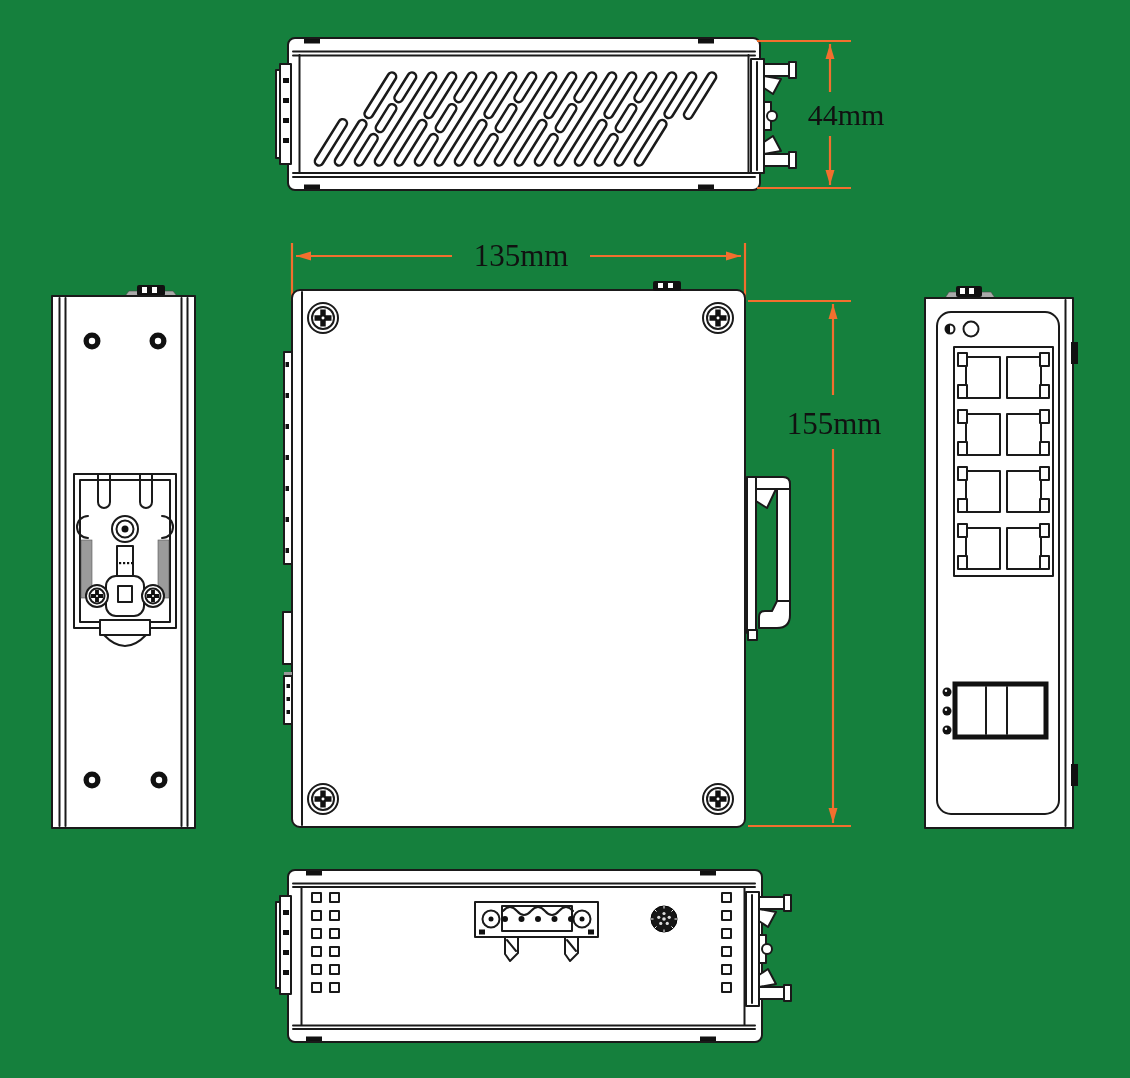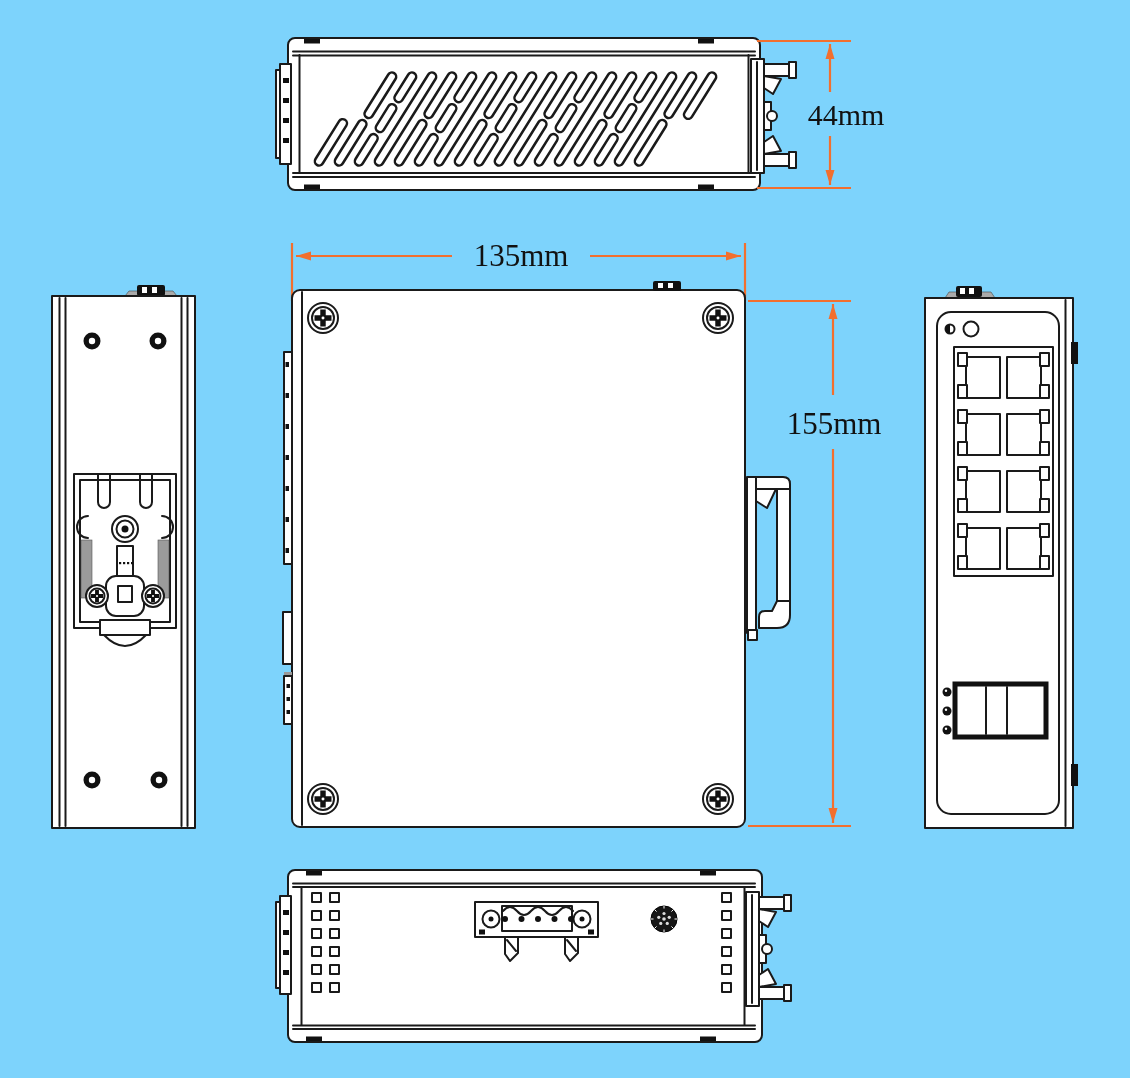--- a/index.html
+++ b/index.html
@@ -1,16 +1,16 @@
 <!DOCTYPE html>
 <html><head>
 <meta charset="utf-8">
 <style>
   html,body{margin:0;padding:0;background:#fff}
-  .stage{width:1130px;height:1078px;background:#7dd3fc;overflow:hidden}
+  .stage{width:1130px;height:1078px;background:#15803d;overflow:hidden}
   svg{display:block}
   .ln{fill:none;stroke:#1a1a1a;stroke-width:2;stroke-linejoin:round;stroke-linecap:round}
   .lw{fill:#fff;stroke:#1a1a1a;stroke-width:2;stroke-linejoin:round}
   .fk{fill:#111;stroke:none}
   .dim{stroke:#F26F2E;stroke-width:2.2;fill:none}
   .dimf{fill:#F26F2E;stroke:none}
   .dimtxt{font-family:"Liberation Serif","DejaVu Serif",serif;font-size:31px;fill:#111}
   .t30{font-size:30px}
 </style>
 </head>

